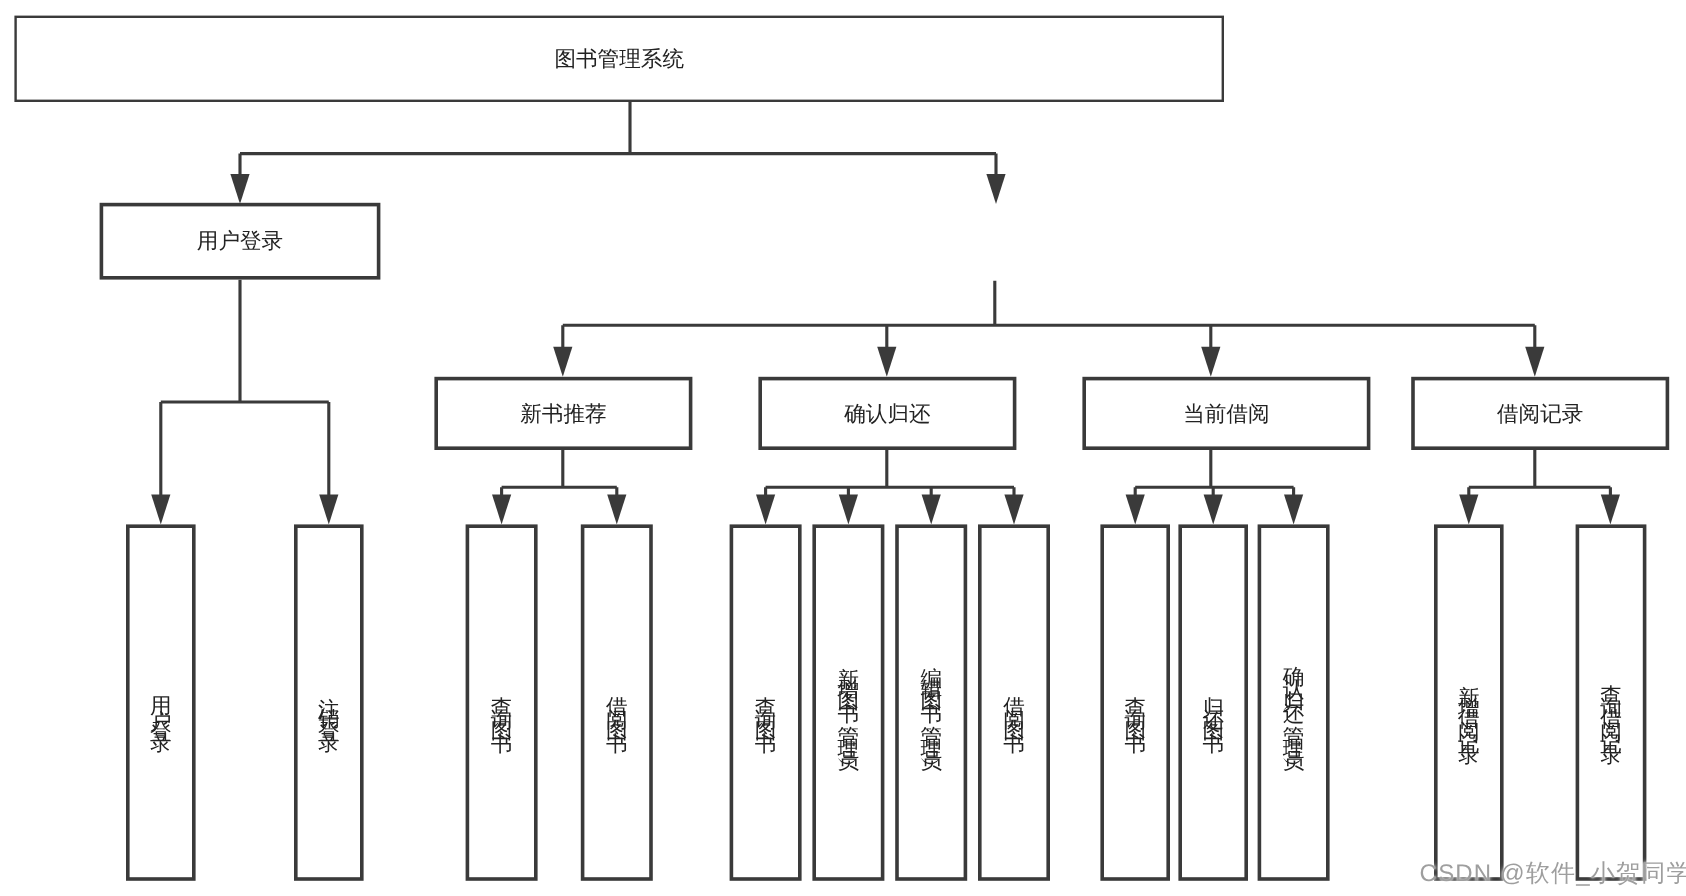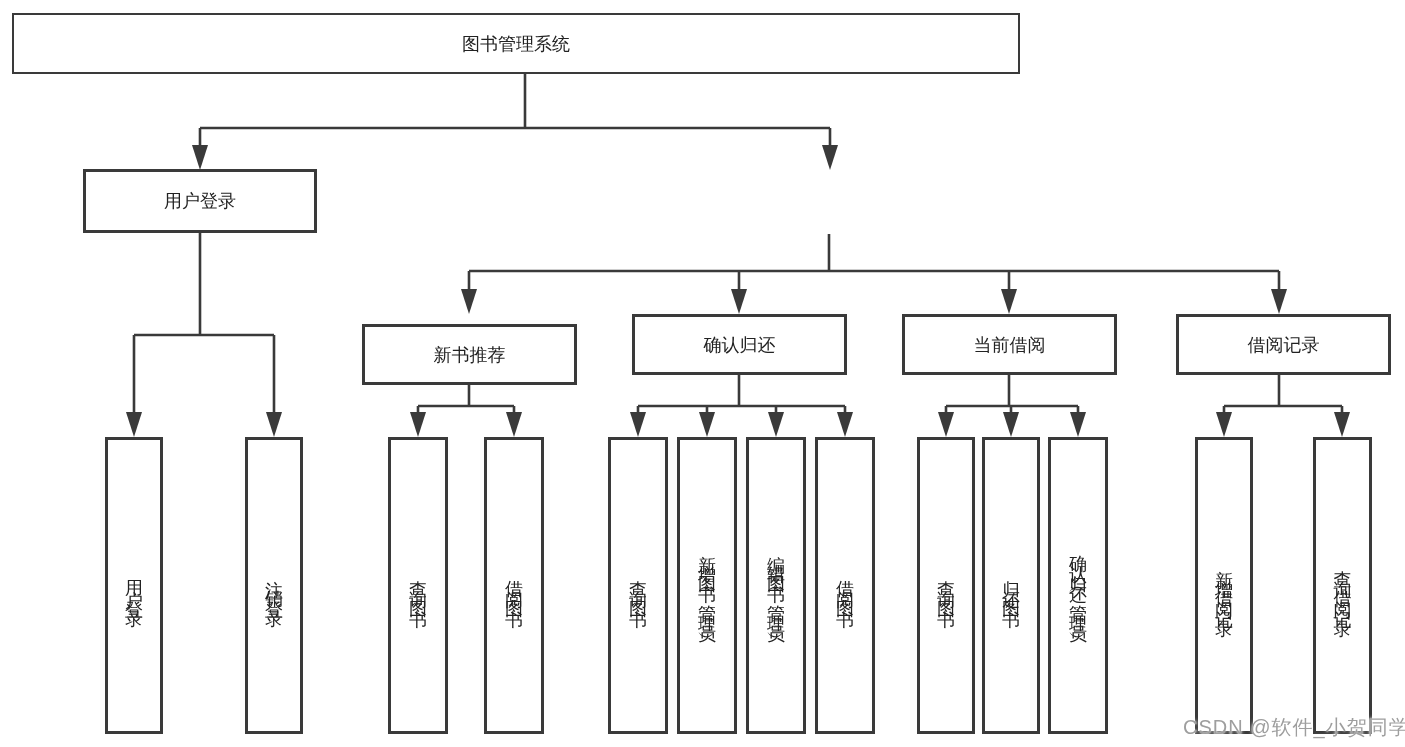--- a/index.html
+++ b/index.html
@@ -86,27 +86,27 @@
       <polygon points="768,412 784,412 776,437"></polygon>
       <polygon points="837,412 853,412 845,437"></polygon>
       <polygon points="938,412 954,412 946,437"></polygon>
       <polygon points="1003,412 1019,412 1011,437"></polygon>
       <polygon points="1070,412 1086,412 1078,437"></polygon>
       <polygon points="1216,412 1232,412 1224,437"></polygon>
       <polygon points="1334,412 1350,412 1342,437"></polygon>
     </g>
   </svg>
 
-  <div class="box root-box" style="left:12px; top:13px; width:1008px; height:61px;">图书管理系统</div>
+  <div class="box root-box" style="left:12px; top:13px; width:1008px; height:72px;">图书管理系统</div>
 
   <div class="box" style="left:83px; top:169px; width:234px; height:64px;">用户登录</div>
 
-  <div class="box" style="left:362px; top:324px; width:215px; height:61px;">新书推荐</div>
+  <div class="box" style="left:362px; top:314px; width:215px; height:61px;">新书推荐</div>
   <div class="box" style="left:632px; top:314px; width:215px; height:61px;">确认归还</div>
-  <div class="box" style="left:902px; top:314px; width:215px; height:61px;">当前借阅</div>
+  <div class="box" style="left:902px; top:314px; width:240px; height:61px;">当前借阅</div>
   <div class="box" style="left:1176px; top:314px; width:215px; height:61px;font-family:Liberation Mono, monospace;">借阅记录</div>
 
   <div class="box leaf" style="left:105px; top:437px; width:58px; height:297px;">用户登录</div>
   <div class="box leaf" style="left:245px; top:437px; width:58px; height:297px;">注销登录</div>
 
   <div class="box leaf" style="left:388px; top:437px; width:60px; height:297px;">查询图书</div>
   <div class="box leaf" style="left:484px; top:437px; width:60px; height:297px;">借阅图书</div>
 
   <div class="box leaf" style="left:608px; top:437px; width:60px; height:297px;">查询图书</div>
   <div class="box leaf" style="left:677px; top:437px; width:60px; height:297px;">新增图书（管理员）</div>

